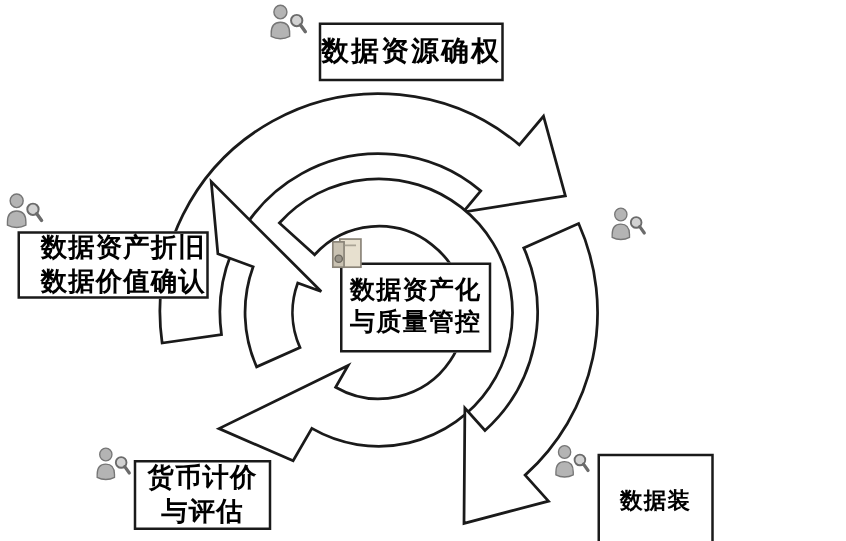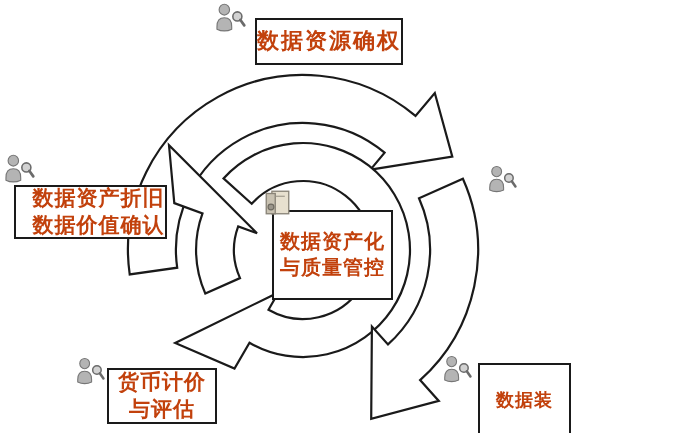--- a/index.html
+++ b/index.html
@@ -4,29 +4,29 @@
 <style>
   html,body{margin:0;padding:0;background:#fff;}
   #stage{
     position:relative;width:677px;height:433px;background:#fff;overflow:hidden;
     font-family:"Liberation Serif","DejaVu Serif",serif;
   }
   #arrow-layer{position:absolute;left:0;top:0;z-index:1;}
   .node-box{
     position:absolute;z-index:2;background:#fff;border:2px solid #1a1a1a;
     display:flex;flex-direction:column;align-items:center;justify-content:center;
-    text-align:center;color:#c2410c;font-weight:600;line-height:1.28;box-sizing:border-box;
+    text-align:center;color:#000000;font-weight:600;line-height:1.28;box-sizing:border-box;
   }
   .node-box .ln{white-space:nowrap;}
   #box-top{left:255px;top:18px;width:148px;height:47px;font-size:22px;letter-spacing:2px;}
   #box-right{left:518px;top:175px;width:157px;height:56px;font-size:21px;letter-spacing:1px;}
   #box-left{left:14px;top:185px;width:153px;height:54px;font-size:21px;letter-spacing:1px;padding-left:16px;}
   #box-bl{left:107px;top:368px;width:110px;height:56px;font-size:21px;letter-spacing:1px;justify-content:center;}
   #box-br{left:478px;top:363px;width:93px;height:76px;font-size:18px;letter-spacing:1px;}
-  #box-center{left:272px;top:210px;width:121px;height:90px;font-size:20px;letter-spacing:1px;}
+  #box-center{left:272px;top:210px;width:121px;height:72px;font-size:20px;letter-spacing:1px;}
   .mini-icon{position:absolute;z-index:3;}
 </style>
 </head>
 <body>
 
 <div id="stage">
 
   <svg width="0" height="0" style="position:absolute" aria-hidden="true">
     <defs>
       <g id="person-magnifier">

